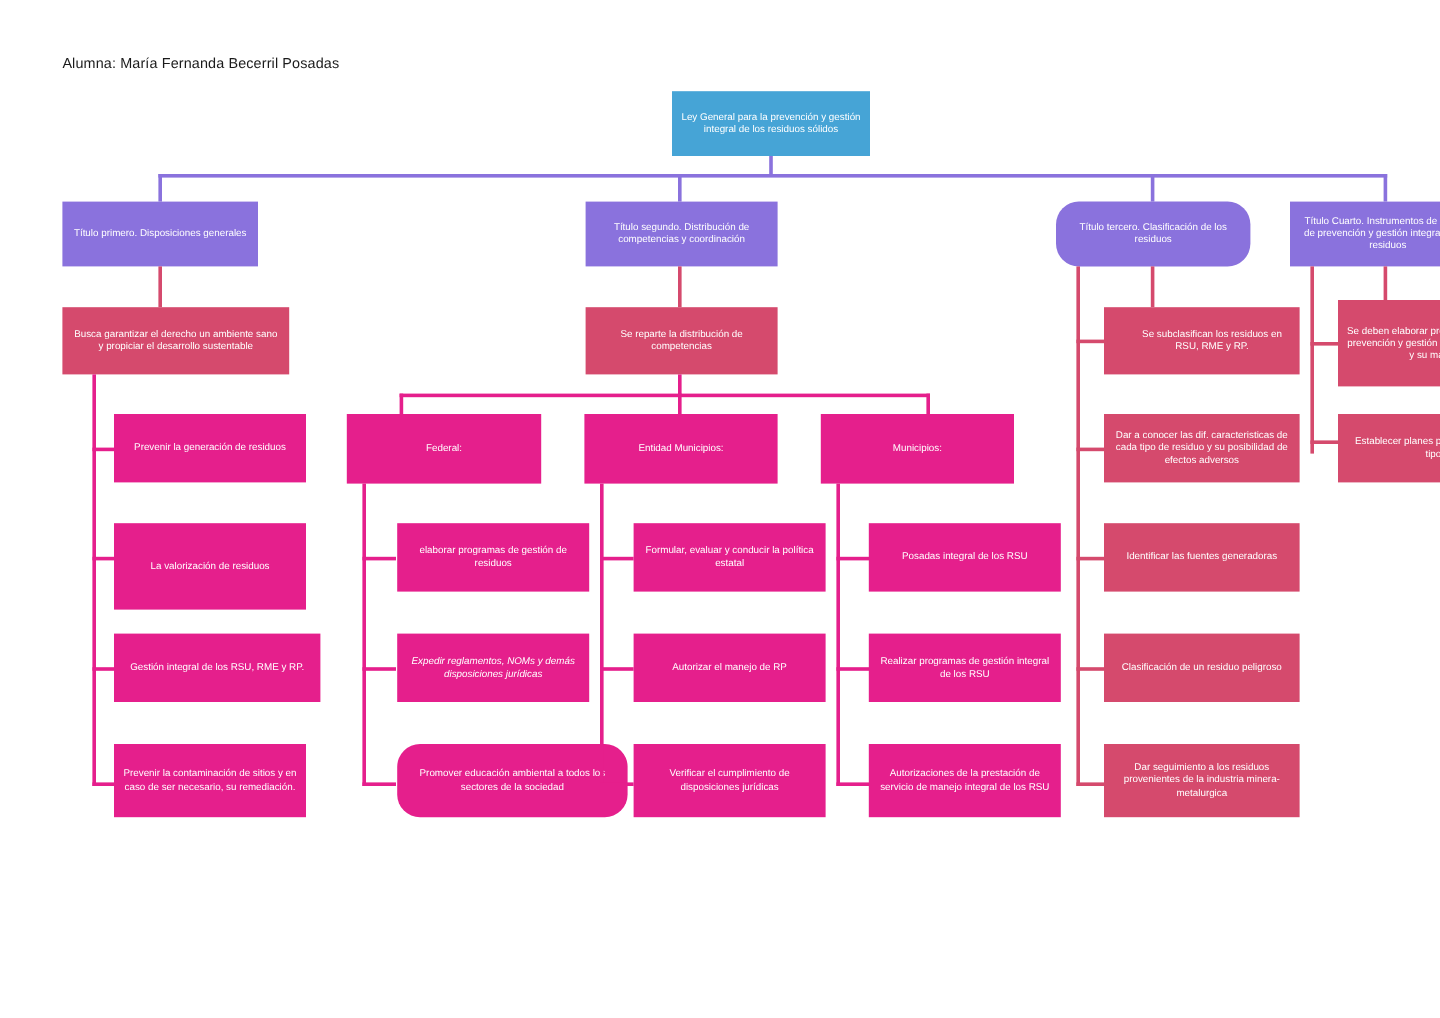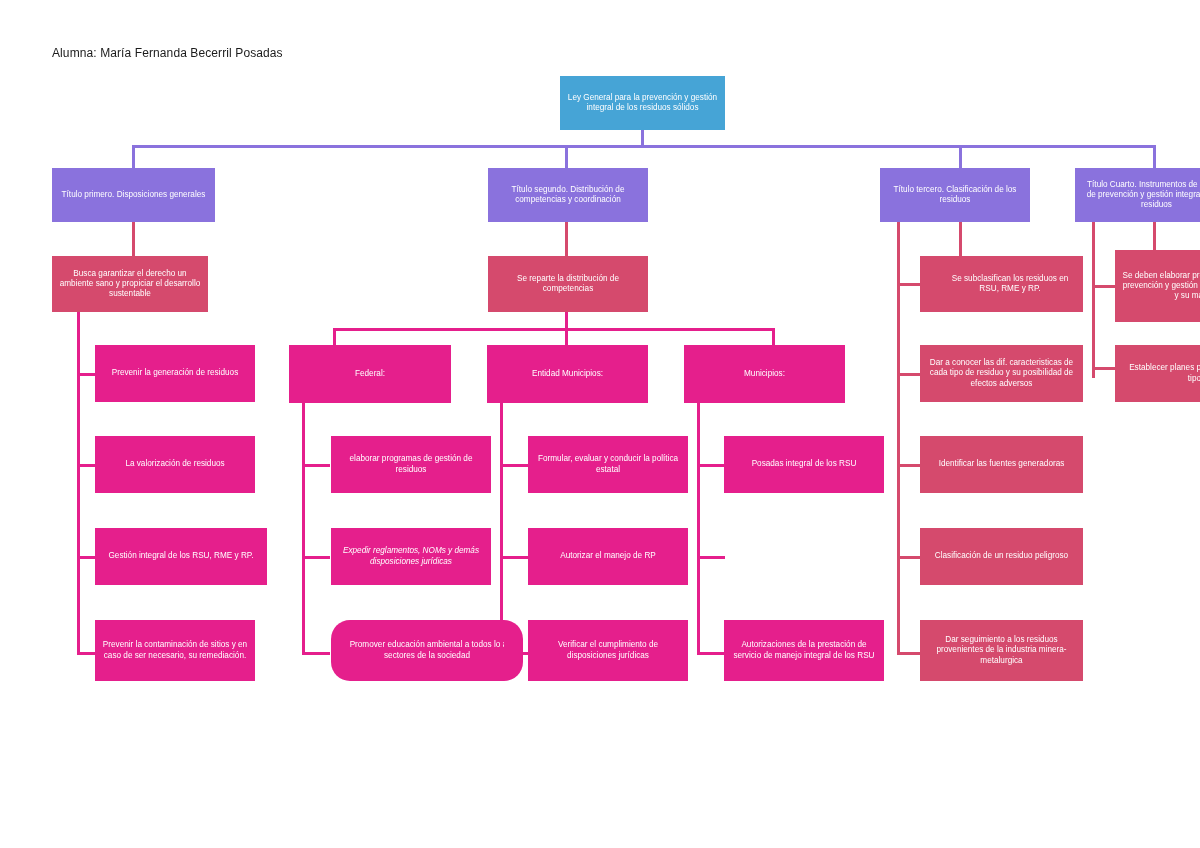--- a/index.html
+++ b/index.html
@@ -60,33 +60,33 @@
   <div class="conn" style="left:565px;top:145px;width:3px;height:23px;"></div>
   <div class="conn" style="left:959px;top:145px;width:3px;height:23px;"></div>
   <div class="conn" style="left:1153px;top:145px;width:3px;height:23px;"></div>
 
   <div class="node lvl1" style="left:52px;top:168px;width:163px;height:54px;">
     <span>Título primero. Disposiciones generales</span>
   </div>
   <div class="node lvl1" style="left:488px;top:168px;width:160px;height:54px;">
     <span>Título segundo. Distribución de competencias y coordinación</span>
   </div>
-  <div class="node lvl1" style="left:880px;top:168px;width:150px;height:54px;">
+  <div class="node lvl1" style="left:880px;top:168px;width:162px;height:54px;border-radius:19px;">
     <span>Título tercero. Clasificación de los residuos</span>
   </div>
   <div class="node lvl1" style="left:1075px;top:168px;width:163px;height:54px;">
     <span>Título Cuarto. Instrumentos de política de prevención y gestión integral de los residuos</span>
   </div>
 
   <div class="conn pinkd" style="left:132px;top:222px;width:3px;height:34px;"></div>
   <div class="conn pinkd" style="left:565px;top:222px;width:3px;height:34px;"></div>
   <div class="conn pinkd" style="left:959px;top:222px;width:3px;height:34px;"></div>
   <div class="conn pinkd" style="left:1153px;top:222px;width:3px;height:34px;"></div>
 
-  <div class="node lvl2" style="left:52px;top:256px;width:156px;height:56px;">
+  <div class="node lvl2" style="left:52px;top:256px;width:189px;height:56px;">
     <span>Busca garantizar el derecho  un ambiente sano y propiciar el desarrollo sustentable</span>
   </div>
   <div class="node lvl2" style="left:488px;top:256px;width:160px;height:56px;">
     <span>Se reparte la distribución de competencias</span>
   </div>
   <div class="node lvl2" style="left:920px;top:256px;width:163px;height:56px;padding-left:24px;">
     <span>Se subclasifican los residuos en RSU, RME y RP.</span>
   </div>
   <div class="node lvl2" style="left:1115px;top:250px;width:163px;height:72px;">
     <span>Se deben elaborar programas locales de prevención y gestión de residuos sólidos y su manejo</span>
@@ -94,21 +94,21 @@
 
   <div class="conn mag" style="left:77px;top:312px;width:3px;height:343px;"></div>
   <div class="conn mag" style="left:77px;top:373px;width:20px;height:3px;"></div>
   <div class="conn mag" style="left:77px;top:464px;width:20px;height:3px;"></div>
   <div class="conn mag" style="left:77px;top:556px;width:20px;height:3px;"></div>
   <div class="conn mag" style="left:77px;top:652px;width:20px;height:3px;"></div>
 
   <div class="node magenta" style="left:95px;top:345px;width:160px;height:57px;">
     <span>Prevenir la generación de residuos</span>
   </div>
-  <div class="node magenta" style="left:95px;top:436px;width:160px;height:57px;">
+  <div class="node magenta" style="left:95px;top:436px;width:160px;height:72px;">
     <span>La valorización de residuos</span>
   </div>
   <div class="node magenta" style="left:95px;top:528px;width:172px;height:57px;">
     <span>Gestión integral de los RSU, RME y RP.</span>
   </div>
   <div class="node magenta" style="left:95px;top:620px;width:160px;height:61px;">
     <span>Prevenir la contaminación de sitios y en caso de ser necesario, su remediación.</span>
   </div>
 
   <div class="conn mag" style="left:565px;top:312px;width:3px;height:18px;"></div>
@@ -157,20 +157,23 @@
     <span>Verificar el cumplimiento de disposiciones jurídicas</span>
   </div>
 
   <div class="conn mag" style="left:697px;top:403px;width:3px;height:252px;"></div>
   <div class="conn mag" style="left:697px;top:464px;width:28px;height:3px;"></div>
   <div class="conn mag" style="left:697px;top:556px;width:28px;height:3px;"></div>
   <div class="conn mag" style="left:697px;top:652px;width:28px;height:3px;"></div>
 
   <div class="node magenta" style="left:724px;top:436px;width:160px;height:57px;">
     <span>Posadas integral de los RSU</span>
+  </div>
+  <div class="node magenta" style="left:724px;top:528px;width:160px;height:57px;">
+    <span>Realizar programas de gestión integral de los RSU</span>
   </div>
   <div class="node magenta" style="left:724px;top:620px;width:160px;height:61px;">
     <span>Autorizaciones de la prestación de servicio de manejo integral de los RSU</span>
   </div>
 
   <div class="conn rose" style="left:897px;top:222px;width:3px;height:433px;"></div>
   <div class="conn rose" style="left:897px;top:283px;width:26px;height:3px;"></div>
   <div class="conn rose" style="left:897px;top:373px;width:26px;height:3px;"></div>
   <div class="conn rose" style="left:897px;top:464px;width:26px;height:3px;"></div>
   <div class="conn rose" style="left:897px;top:556px;width:26px;height:3px;"></div>

